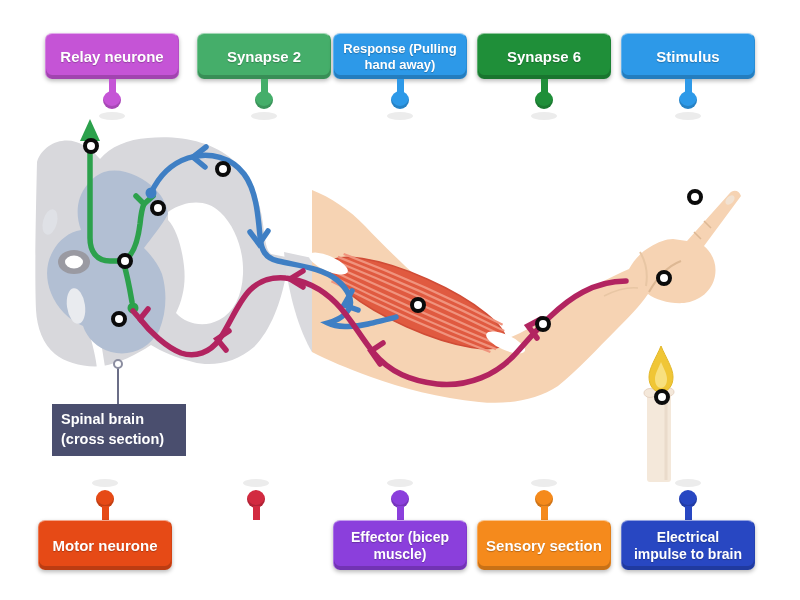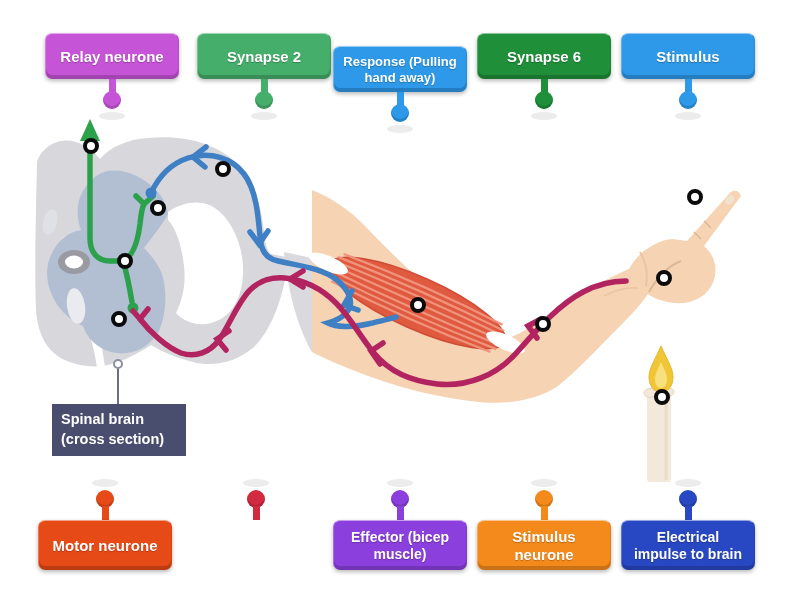--- a/index.html
+++ b/index.html
@@ -160,21 +160,21 @@
     <div class="dot-shadow"></div>
   </div>
   <div class="tile-wrap" style="left:197px;top:33px">
     <div class="tile h46" style="--c: #45ae6a;">
         <span>Synapse 2</span>
       </div>
     <div class="stem" style="--c: #45ae6a;"></div>
     <div class="dot" style="--c: #45ae6a;"></div>
     <div class="dot-shadow"></div>
   </div>
-  <div class="tile-wrap" style="left:333px;top:46px">
+  <div class="tile-wrap" style="left:333px;top:33px">
     <div class="tile h46 small" style="--c: #2d99e8;">
         <span>Response (Pulling hand away)</span>
       </div>
     <div class="stem" style="--c: #2d99e8;"></div>
     <div class="dot" style="--c: #2d99e8;"></div>
     <div class="dot-shadow"></div>
   </div>
   <div class="tile-wrap" style="left:477px;top:33px">
     <div class="tile h46" style="--c: #1f8f39;">
         <span>Synapse 6</span>
@@ -211,21 +211,21 @@
     <div class="stem" style="--c: #8b3fdc;"></div>
     <div class="tile h50 msmall" style="--c: #8b3fdc;">
         <span>Effector (bicep muscle)</span>
       </div>
   </div>
   <div class="tile-wrap" style="left:477px;top:479px">
     <div class="dot-shadow up"></div>
     <div class="dot up" style="--c: #f58a1c;"></div>
     <div class="stem" style="--c: #f58a1c;"></div>
     <div class="tile h50" style="--c: #f58a1c;">
-        <span>Stimulus neurone</span>
+        <span>Sensory section</span>
       </div>
   </div>
   <div class="tile-wrap" style="left:621px;top:479px">
     <div class="dot-shadow up"></div>
     <div class="dot up" style="--c: #2847c2;"></div>
     <div class="stem" style="--c: #2847c2;"></div>
     <div class="tile h50 msmall" style="--c: #2847c2;">
         <span>Electrical impulse to brain</span>
       </div>
   </div>

